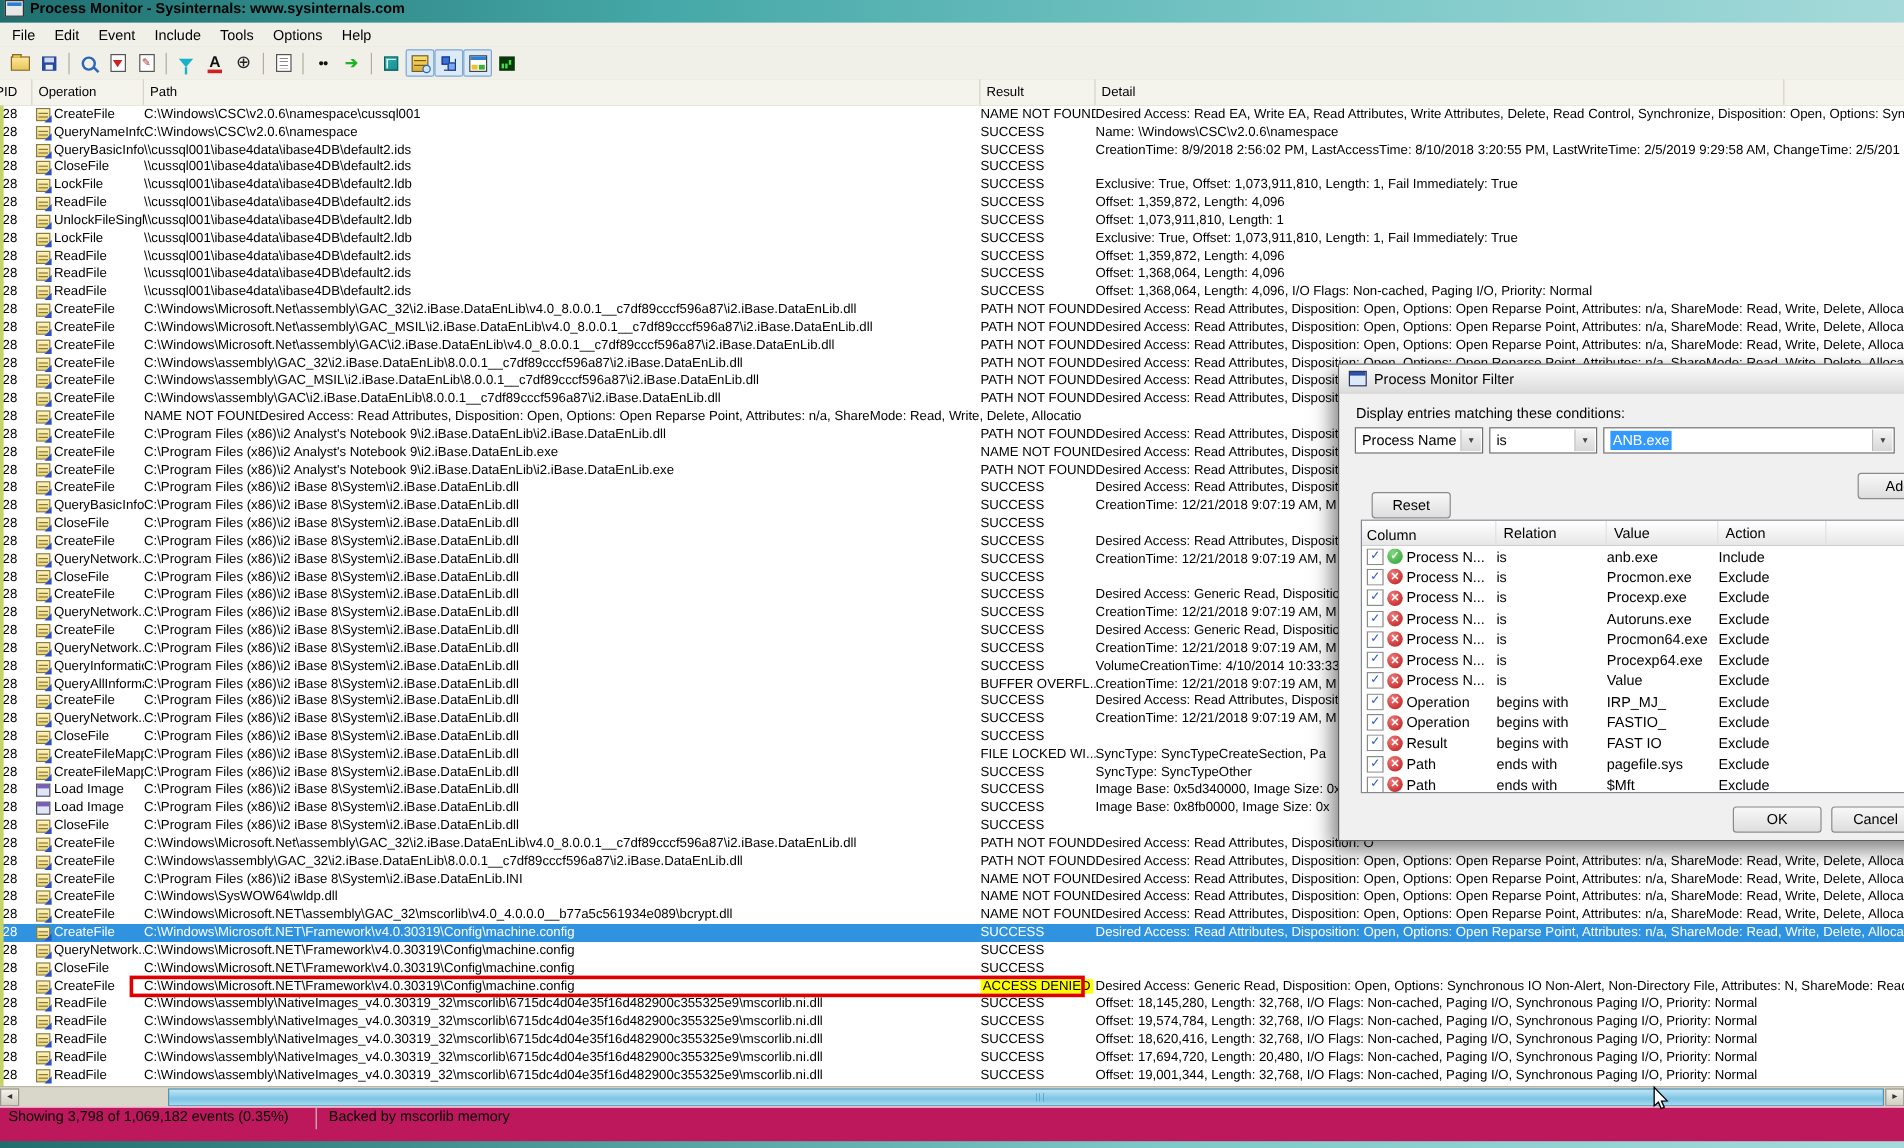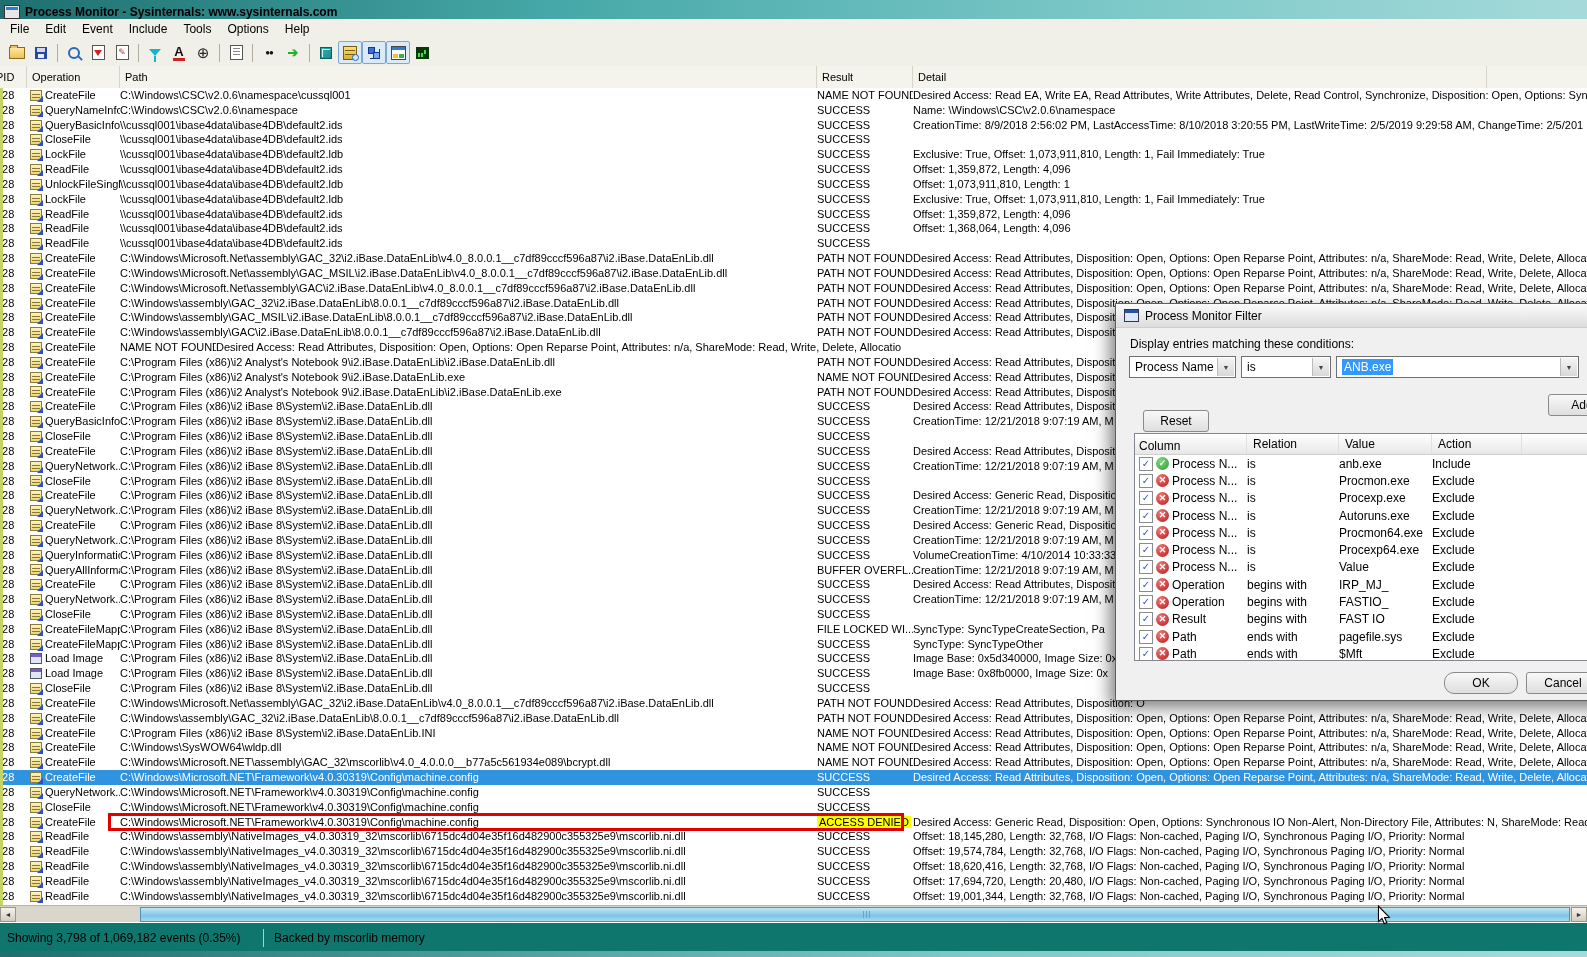--- a/index.html
+++ b/index.html
@@ -1,21 +1,21 @@
 <!DOCTYPE html>
 <html><head>
 <meta charset="utf-8">
 <style>
   html,body{margin:0;padding:0;background:#888;}
   .screen{position:relative;width:1587px;height:957px;background:#ffffff;overflow:hidden;
           font-family:"Liberation Sans",sans-serif;color:#000;}
   
   .titlebar{position:absolute;top:0;left:0;right:0;height:19px;
             background:linear-gradient(to right,#1f6f6f,#46a8a8 35%,#7cc8c8 70%,#a6dada);
-            display:flex;align-items:flex-end;padding-left:4px;gap:5px;}
+            display:flex;align-items:flex-start;padding-left:4px;gap:5px;}
   .appicon{width:14px;height:12px;background:#e8e8e8;border:1px solid #333;position:relative;flex:none;}
   .appicon::before{content:"";position:absolute;left:1px;top:1px;right:1px;height:3px;background:#2a7fd0;}
   .title-text{font-size:12px;font-weight:bold;color:#000;white-space:nowrap;}
   
   .menubar{position:absolute;top:19px;left:0;right:0;height:20px;background:#f0efe8;
            display:flex;align-items:center;font-size:12px;border-bottom:1px solid #d6d2c4;padding-left:2px;}
   .menu-item{padding:2px 8px;}
   
   .toolbar{position:absolute;top:39px;left:0;right:0;height:27px;background:#f0efe8;
            display:flex;align-items:center;padding-left:5px;border-bottom:1px solid #cfccc0;}
@@ -81,22 +81,22 @@
   
   .hscroll{position:absolute;top:905px;left:0;right:0;height:17px;background:#d9d6ca;border-top:1px solid #b8b4a8;}
   .hs-arrow{position:absolute;top:1px;bottom:1px;width:16px;background:linear-gradient(#f4f3ec,#d0cdc0);border:1px solid #9a968a;
             display:flex;align-items:center;justify-content:center;font-size:7px;color:#333;box-sizing:border-box;}
   .hs-left{left:0;} .hs-right{right:0;}
   .hs-thumb{position:absolute;left:140px;right:17px;top:1px;bottom:1px;border:1px solid #4f93b8;
             background:linear-gradient(#bfe6f6,#7cc4e4 60%,#a8daf0);}
   .hs-grip{position:absolute;left:722px;top:3px;bottom:3px;width:8px;
            background:repeating-linear-gradient(90deg,#5fa8cc 0 1px,transparent 1px 3px);}
   
-  .statusbar{position:absolute;top:922px;left:0;right:0;height:29px;background:#0f766e;border-top:1px solid #fff;
-             display:flex;align-items:center;font-size:12px;}
+  .statusbar{position:absolute;top:922px;left:0;right:0;height:29px;background:#be185d;border-top:1px solid #fff;
+             display:flex;font-size:12px;}
   .sb1{width:256px;padding-left:7px;flex:none;}
   .sb-sep{width:1px;height:18px;background:#c8c4b6;margin-right:10px;}
   .bottomstrip{position:absolute;top:951px;left:0;right:0;height:6px;
                background:linear-gradient(to right,#1f6f6f,#7cc8c8 60%,#a6dada);}
   
   .dialog{position:absolute;left:1115px;top:303px;width:500px;height:398px;background:#f0f0f0;
           border:1px solid #5f5f5f;box-shadow:-5px 7px 16px rgba(0,0,0,.5);z-index:10;font-size:12px;box-sizing:border-box;}
   .dlg-title{height:23px;background:linear-gradient(#fbfbfb,#ececec 50%,#dcdcdc);display:flex;align-items:center;
              padding-left:8px;gap:6px;border-bottom:1px solid #cfcfcf;}
   .dlg-icon{width:13px;height:11px;border:1px solid #335;background:#dde8f8;position:relative;flex:none;}
@@ -108,21 +108,21 @@
          background:linear-gradient(#f4f4f4,#d8d8d8);border-left:1px solid #bbb;display:flex;align-items:center;justify-content:center;
          font-size:7px;color:#444;}
   .combo-col{left:13px;top:52px;width:107px;}
   .combo-rel{left:125px;top:52px;width:90px;}
   .combo-val{left:220px;top:52px;width:243px;}
   .valsel{background:#3399ff;color:#fff;padding:1px 2px;}
   .btn{position:absolute;height:22px;border:1px solid #8a8a8a;border-radius:3px;
        background:linear-gradient(#f8f8f8,#dedede);display:flex;align-items:center;justify-content:center;box-sizing:border-box;}
   .btn-reset{left:27px;top:90px;width:66px;margin-top:16px;}
   .btn-add{left:397px;top:90px;width:68px;margin-left:35px;}
-  .btn-ok{left:328px;top:368px;width:74px;border-radius:10px;}
+  .btn-ok{left:328px;top:368px;width:74px;}
   .btn-cancel{left:410px;top:368px;width:74px;}
   .flist{position:absolute;left:18px;top:129px;width:470px;height:228px;background:#fff;border:1px solid #828790;box-sizing:border-box;overflow:hidden;}
   .fl-head{display:flex;height:20px;background:linear-gradient(#ffffff,#e7e7e7);border-bottom:1px solid #cfcfcf;font-size:12px;}
   .fl-hcell{box-sizing:border-box;padding:3px 0 0 6px;border-right:1px solid #e0e0e0;flex:none;overflow:hidden;}
   .fl-row{display:flex;height:17.3px;align-items:center;font-size:12px;white-space:nowrap;}
   .fl-c1{width:112px;flex:none;display:flex;align-items:center;gap:3px;padding-left:4px;box-sizing:border-box;overflow:hidden;}
   .fl-c2{width:92px;flex:none;overflow:hidden;}
   .fl-c3{width:93px;flex:none;overflow:hidden;}
   .fl-c4{width:90px;flex:none;overflow:hidden;}
   .fcheck{width:12px;height:12px;border:1px solid #8a8a8a;background:#fff;flex:none;display:flex;align-items:center;justify-content:center;
@@ -330,20 +330,21 @@
         <div class="c-detail">Offset: 1,368,064, Length: 4,096</div>
       </div>
       <div class="row">
         <div class="c-pid"><span>428</span></div>
         <div class="c-op">
           <span class="opicon file"></span>
           <span>ReadFile</span>
         </div>
         <div class="c-path">\\cussql001\ibase4data\ibase4DB\default2.ids</div>
         <div class="c-result"><i style="font-style: normal;">SUCCESS</i></div>
+        <div class="c-detail">Offset: 1,368,064, Length: 4,096, I/O Flags: Non-cached, Paging I/O, Priority: Normal</div>
       </div>
       <div class="row">
         <div class="c-pid"><span>428</span></div>
         <div class="c-op">
           <span class="opicon file"></span>
           <span>CreateFile</span>
         </div>
         <div class="c-path">C:\Windows\Microsoft.Net\assembly\GAC_32\i2.iBase.DataEnLib\v4.0_8.0.0.1__c7df89cccf596a87\i2.iBase.DataEnLib.dll</div>
         <div class="c-result"><i style="font-style: normal;">PATH NOT FOUND</i></div>
         <div class="c-detail">Desired Access: Read Attributes, Disposition: Open, Options: Open Reparse Point, Attributes: n/a, ShareMode: Read, Write, Delete, Allocatio</div>

